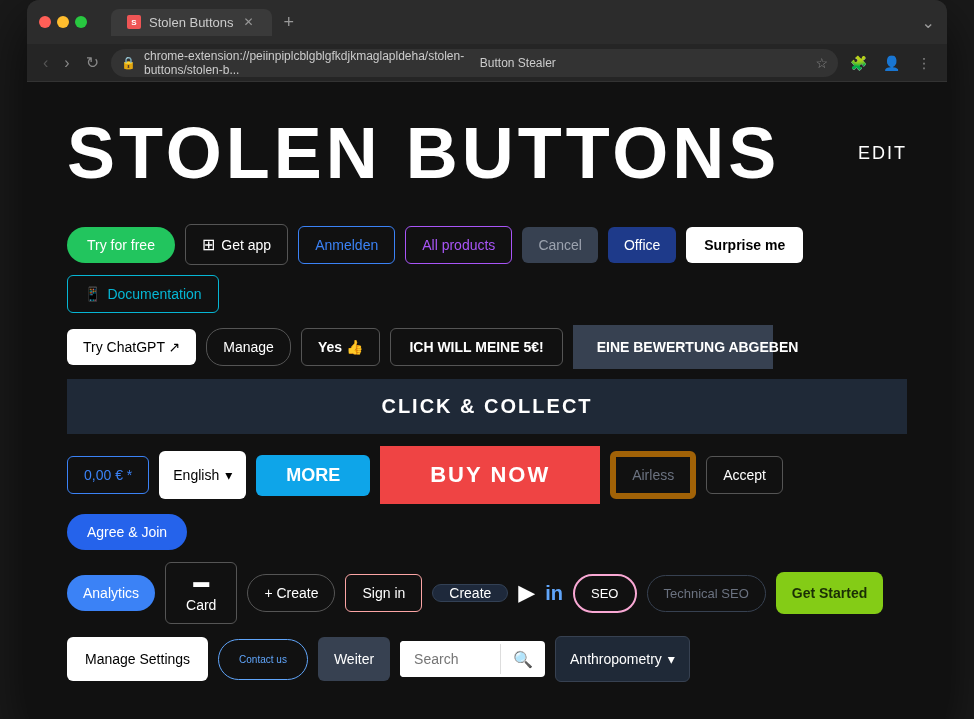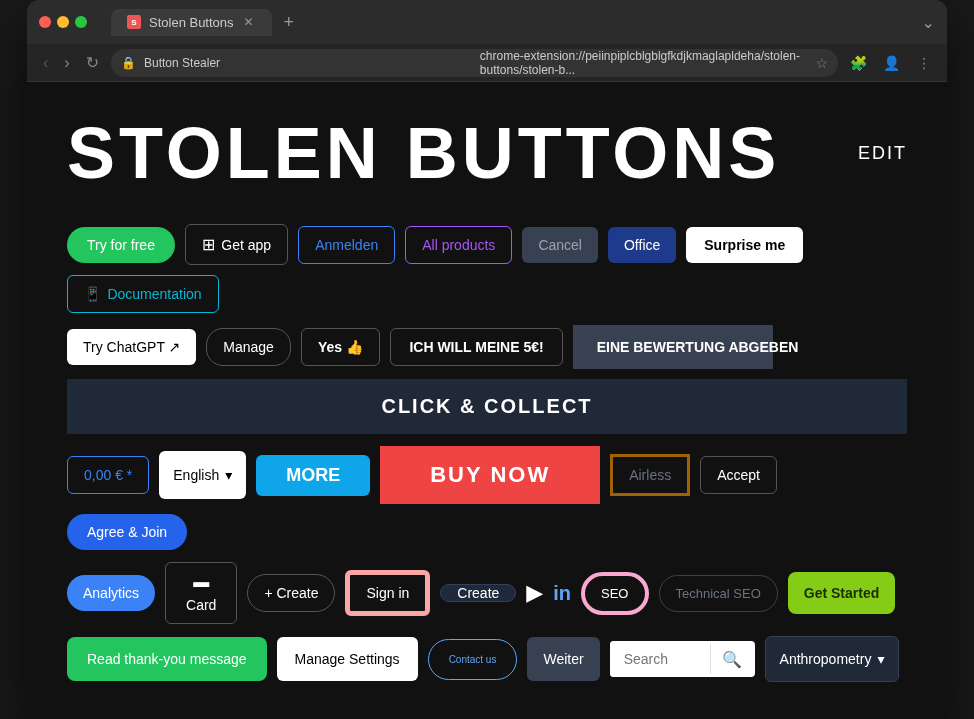--- a/index.html
+++ b/index.html
@@ -119,30 +119,30 @@
     .btn-click-collect { background: #1f2937; color: white; border: none; padding: 16px 40px; font-size: 20px; font-weight: 700; letter-spacing: 2px; cursor: pointer; white-space: nowrap; flex: 1; text-align: center; }
     .btn-chatgpt { background: transparent; color: black; background: white; border: none; border-radius: 6px; padding: 10px 16px; font-size: 14px; cursor: pointer; white-space: nowrap; }
     .btn-manage { background: transparent; color: white; border: 1px solid #555; border-radius: 17px; padding: 10px 16px; font-size: 14px; cursor: pointer; white-space: nowrap; }
     .btn-yes { background: transparent; color: white; border: 1px solid #555; border-radius: 6px; padding: 10px 16px; font-size: 14px; cursor: pointer; white-space: nowrap; font-weight: bold; }
     .btn-ich-will { background: transparent; color: white; border: 1px solid #555; border-radius: 6px; padding: 10px 18px; font-size: 14px; font-weight: 600; cursor: pointer; white-space: nowrap; }
     .btn-eine { background: #374151; color: white; border: none; border-radius: 0; padding: 14px 24px; font-size: 14px; font-weight: 600; cursor: pointer; white-space: nowrap; flex: 1; text-align: center; }
     .btn-price { background: transparent; color: #3b82f6; border: 1px solid #3b82f6; border-radius: 6px; padding: 10px 16px; font-size: 14px; cursor: pointer; white-space: nowrap; }
     .btn-english { background: white; color: black; border: none; border-radius: 6px; padding: 16px 14px; font-size: 14px; cursor: pointer; display: flex; align-items: center; gap: 6px; white-space: nowrap; }
     .btn-more { background: #0ea5e9; color: white; border: none; border-radius: 6px; padding: 10px 30px; font-size: 18px; font-weight: 600; cursor: pointer; white-space: nowrap; }
     .btn-buy-now { background: #ef4444; color: white; border: none; padding: 16px 50px; font-size: 22px; font-weight: 700; letter-spacing: 2px; cursor: pointer; white-space: nowrap; }
-    .btn-airless { background: transparent; color: #6b7280; border: 3px solid #a16207; border-radius: 0; padding: 10px 16px; font-size: 14px; cursor: pointer; white-space: nowrap; }
+    .btn-airless { background: transparent; color: #6b7280; border: 6px solid #a16207; border-radius: 6px; padding: 10px 16px; font-size: 14px; cursor: pointer; white-space: nowrap; }
     .btn-accept { background: transparent; color: white; border: 1px solid #555; border-radius: 6px; padding: 10px 16px; font-size: 14px; cursor: pointer; white-space: nowrap; }
     .btn-agree-join { background: #2563eb; color: white; border: none; border-radius: 30px; padding: 10px 20px; font-size: 14px; cursor: pointer; white-space: nowrap; }
     .btn-analytics { background: #3b82f6; color: white; border: none; border-radius: 30px; padding: 10px 16px; font-size: 14px; cursor: pointer; white-space: nowrap; }
     .btn-card { background: transparent; color: white; border: 1px solid #555; border-radius: 6px; padding: 10px 20px; font-size: 14px; cursor: pointer; white-space: nowrap; display: flex; align-items: center; gap: 6px; flex-direction: column; }
     .btn-create { background: transparent; color: white; border: 1px solid #555; border-radius: 30px; padding: 10px 16px; font-size: 14px; cursor: pointer; white-space: nowrap; }
-    .btn-sign-in { background: transparent; color: white; border: 5px solid #fca5a5; border-radius: 6px; padding: 10px 16px; font-size: 14px; cursor: pointer; white-space: nowrap; }
+    .btn-sign-in { background: transparent; color: white; border: 1px solid #fca5a5; border-radius: 6px; padding: 10px 16px; font-size: 14px; cursor: pointer; white-space: nowrap; }
     .btn-create2 { background: #1e293b; color: white; border: 1px solid #334155; border-radius: 16px; padding: 0 16px; font-size: 14px; cursor: pointer; white-space: nowrap; }
     .btn-yt { background: transparent; border: none; color: white; font-size: 22px; cursor: pointer; }
-    .btn-seo { background: transparent; color: white; border: 4px solid #f9a8d4; border-radius: 30px; padding: 10px 16px; font-size: 13px; cursor: pointer; white-space: nowrap; text-align: center; }
+    .btn-seo { background: transparent; color: white; border: 2px solid #f9a8d4; border-radius: 30px; padding: 10px 16px; font-size: 13px; cursor: pointer; white-space: nowrap; text-align: center; }
     .btn-tech-seo { background: transparent; color: #6b7280; border: 1px solid #374151; border-radius: 30px; padding: 10px 16px; font-size: 13px; cursor: pointer; white-space: nowrap; }
     .btn-get-started { background: #84cc16; color: #1a2e05; border: none; border-radius: 8px; padding: 12px 16px; font-size: 14px; font-weight: 700; cursor: pointer; white-space: nowrap; text-align: center; line-height: 1.3; }
     .btn-log-in { background: #ef4444; color: white; border: none; border-radius: 30px; padding: 10px 20px; font-size: 14px; cursor: pointer; white-space: nowrap; }
     .btn-read-thank { background: #22c55e; color: white; border: none; border-radius: 8px; padding: 14px 20px; font-size: 14px; font-weight: 500; cursor: pointer; white-space: nowrap; }
     .btn-manage-settings { background: transparent; color: black; background: white; border: none; border-radius: 6px; padding: 14px 18px; font-size: 14px; cursor: pointer; white-space: nowrap; }
     .btn-contact { background: transparent; color: #60a5fa; border: 1px solid #60a5fa; border-radius: 30px; padding: 14px 20px; font-size: 10px; cursor: pointer; white-space: nowrap; }
     .btn-weiter { background: #374151; color: white; border: none; border-radius: 6px; padding: 14px 16px; font-size: 14px; cursor: pointer; white-space: nowrap; }
     .btn-anthropometry { background: #1f2937; color: white; border: 1px solid #374151; border-radius: 6px; padding: 14px 14px; font-size: 14px; cursor: pointer; display: flex; align-items: center; gap: 6px; }
 
     .search-bar { display: flex; align-items: center; background: white; border-radius: 4px; padding: 0; overflow: hidden; }
@@ -173,22 +173,22 @@
       </div>
     </div>
   </div>
 
   <div class="address-bar">
     <button class="nav-btn" disabled="">‹</button>
     <button class="nav-btn">›</button>
     <button class="nav-btn">↻</button>
     <div class="url-bar">
       <span class="url-icon">🔒</span>
+      <span class="url-text">chrome-extension://peiinpiplcblgblgfkdjkmaglapldeha/stolen-buttons/stolen-b...</span>
       <span class="url-text">Button Stealer</span>
-      <span class="url-text">chrome-extension://peiinpiplcblgblgfkdjkmaglapldeha/stolen-buttons/stolen-b...</span>
       <span class="url-star">☆</span>
     </div>
     <div class="addr-right">
       <button class="addr-icon-btn">🧩</button>
       <button class="addr-icon-btn">👤</button>
       <button class="addr-icon-btn">⋮</button>
     </div>
   </div>
 
   <div class="page-content">
@@ -248,21 +248,20 @@
       <button class="btn-yt">▶</button>
       <span style="color:#60a5fa;font-size:20px;font-weight:700;cursor:pointer;">in</span>
       <button class="btn-seo">SEO</button>
       <button class="btn-tech-seo">Technical SEO</button>
       <button class="btn-get-started">
         <span>Get Started</span>
       </button>
     </div>
 
     <div class="button-row">
-      <button class="btn-read-thank">Read thank-you message</button>
       <button class="btn-manage-settings">Manage Settings</button>
       <button class="btn-contact">Contact us</button>
       <button class="btn-weiter">Weiter</button>
       <div class="search-bar">
         <input class="search-input" type="text" placeholder="Search" style="">
         <div class="search-divider"></div>
         <button class="search-icon-btn">🔍</button>
       </div>
       <button class="btn-anthropometry">
         <span>Anthropometry</span>

